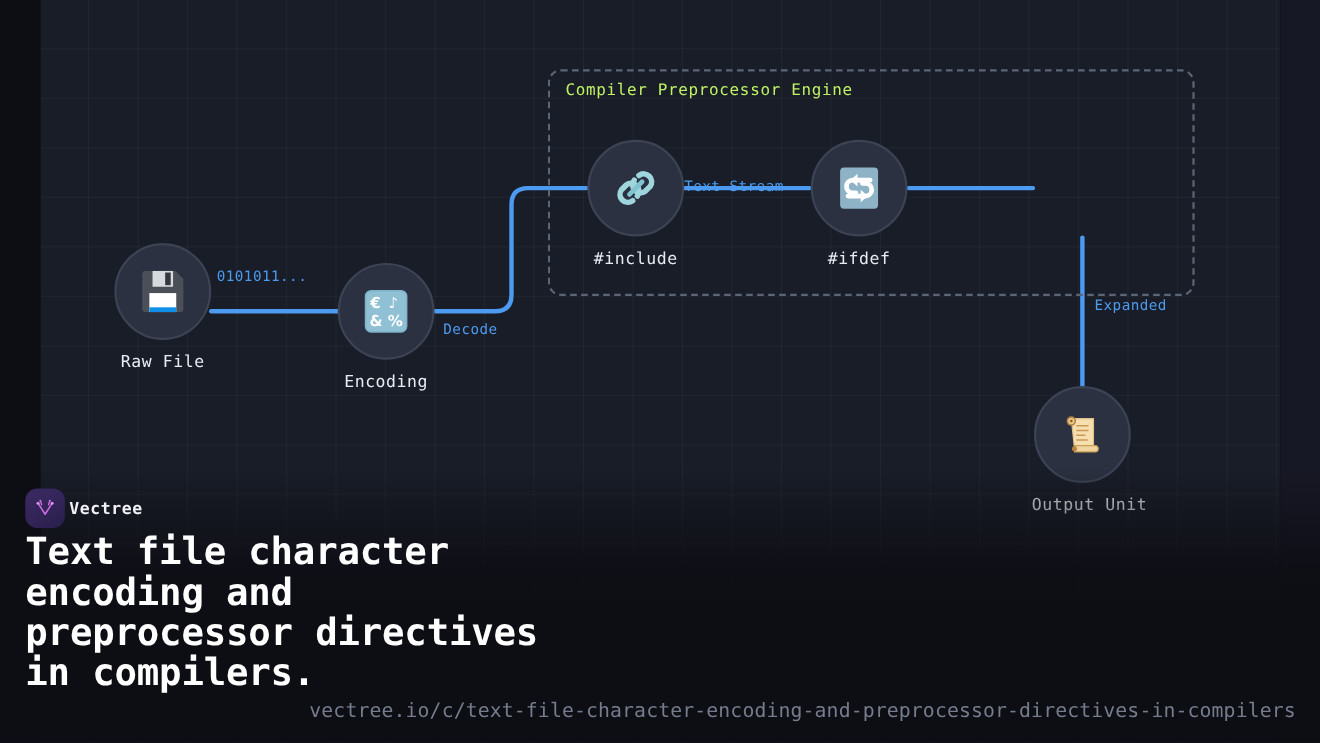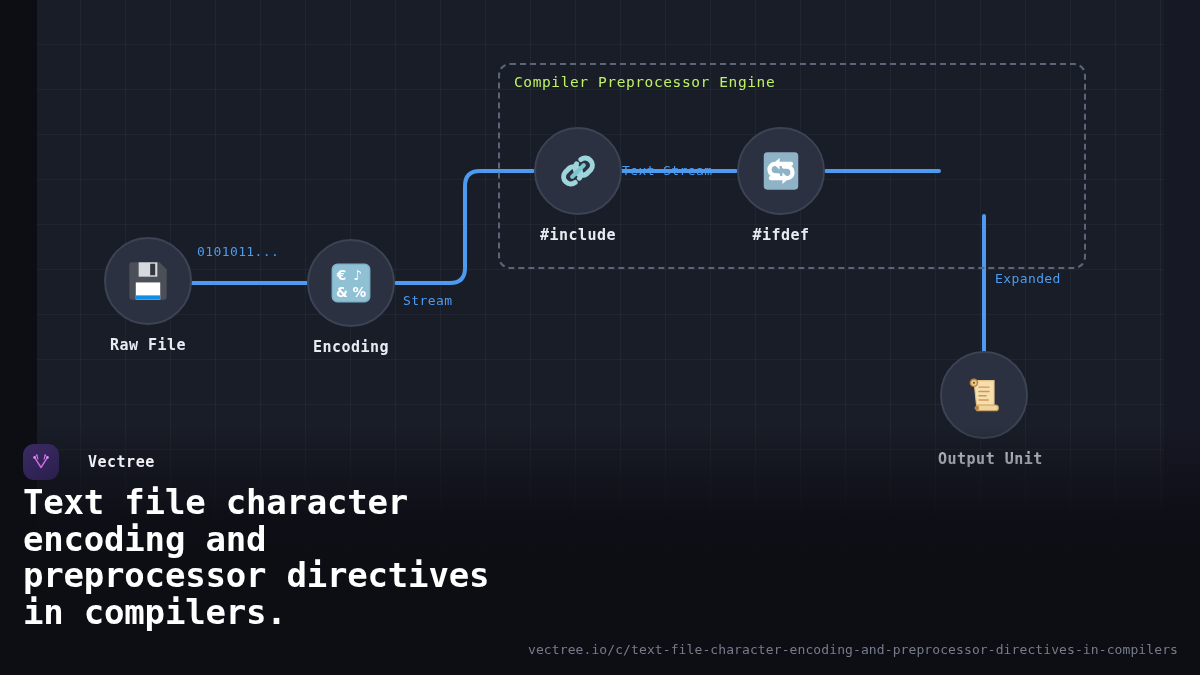--- a/index.html
+++ b/index.html
@@ -54,47 +54,47 @@
   .node { position:absolute; width:92px; }
   .node-circle {
     width:88px; height:88px; border-radius:50%;
     background:#2b3140;
     border:2px solid #3c4354;
     display:flex; align-items:center; justify-content:center;
     margin:0 auto;
   }
   .node-label {
     margin-top:11px; text-align:center;
-    font-size:15px; font-weight:bold; color:#e8ebf2;
+    font-size:15px; font-weight:normal; color:#e8ebf2;
     letter-spacing:0.5px; white-space:nowrap;
   }
 
   
   .edge-label {
     position:absolute; font-size:13px; color:#4d9bf0;
     white-space:nowrap; letter-spacing:0.4px;
   }
 
   
-  #brand-row { position:absolute; left:23px; top:444px; display:flex; align-items:center; gap:29px; }
+  #brand-row { position:absolute; left:23px; top:444px; display:flex; align-items:center; gap:4px; }
   #brand-logo {
     width:36px; height:36px; border-radius:11px;
     background:linear-gradient(150deg,#3b2a63 0%,#2a1f4d 100%);
     display:flex; align-items:center; justify-content:center;
   }
   #brand-name { font-size:15px; font-weight:bold; color:#f0f1f6; letter-spacing:0.5px; }
 
   #headline {
     position:absolute; left:23px; top:484px; width:470px;
     font-size:34px; font-weight:bold; line-height:1.08;
     color:#ffffff; letter-spacing:-0.2px;
   }
   #footer-url {
     position:absolute; right:22px; bottom:18px;
-    font-size:13px; color:#757c8c; letter-spacing:0.1px;
+    font-size:18px; color:#757c8c; letter-spacing:0.1px;
   }
 </style>
 </head>
 <body>
 
 <div id="stage">
 
   <div id="canvas"></div>
   <div id="right-band"></div>
   <div id="left-band"></div>
@@ -110,21 +110,21 @@
     <path d="M 826 171 L 939 171" stroke="#4d9bf0" stroke-width="4" fill="none" stroke-linecap="round"></path>
 
     <path d="M 984 216 L 984 351" stroke="#4d9bf0" stroke-width="4" fill="none" stroke-linecap="round"></path>
   </svg>
 
 
   <div class="group" style="left:498px; top:63px; width:588px; height:206px;">
     <span class="group-label">Compiler Preprocessor Engine</span>
   </div>
 
-  <div class="node" style="left:102px; top:237px;">
+  <div class="node" style="left:102px; top:221px;">
     <div class="node-circle">
       <svg width="46" height="46" viewBox="0 0 64 64">
         <path d="M6 10 q0-4 4-4 h38 l10 10 v38 q0 4 -4 4 h-44 q-4 0 -4 -4 z" fill="#4b4f58"></path>
         <rect x="19" y="6" width="26" height="20" fill="#d6d9de"></rect>
         <rect x="35" y="8" width="7" height="16" fill="#33363d"></rect>
         <rect x="15" y="34" width="34" height="24" fill="#ffffff"></rect>
         <rect x="15" y="52" width="34" height="6" fill="#108fe8"></rect>
       </svg>
     </div>
     <div class="node-label">Raw File</div>
@@ -187,21 +187,21 @@
         <ellipse cx="18" cy="15" rx="5" ry="5" fill="#e8c98e" stroke="#b8833e" stroke-width="2"></ellipse>
         <circle cx="18" cy="15" r="1.6" fill="#8a5c24"></circle>
         <path d="M22 46 h26 a4 4 0 0 1 0 8 h-26 z" fill="#f0d49f" stroke="#c9a057" stroke-width="1.5"></path>
         <circle cx="22" cy="50" r="3.2" fill="#b8833e"></circle>
       </svg>
     </div>
     <div class="node-label">Output Unit</div>
   </div>
 
   <div class="edge-label" style="left:197px; top:244px;">0101011...</div>
-  <div class="edge-label" style="left:403px; top:293px;">Stream</div>
+  <div class="edge-label" style="left:403px; top:293px;">Decode</div>
   <div class="edge-label" style="left:622px; top:147px;margin-top:16px;">Text Stream</div>
   <div class="edge-label" style="left:995px; top:271px;">Expanded</div>
 
   <div id="scrim"></div>
 
   <div id="brand-row">
     <div id="brand-logo">
       <svg width="22" height="22" viewBox="0 0 24 24">
         <path d="M5 7 L12 18 L19 7" fill="none" stroke="#c86ae0" stroke-width="1.6" stroke-linecap="round" stroke-linejoin="round"></path>
         <path d="M7.5 5 L8.6 8.6" stroke="#d87ceb" stroke-width="1.2" stroke-linecap="round"></path>

